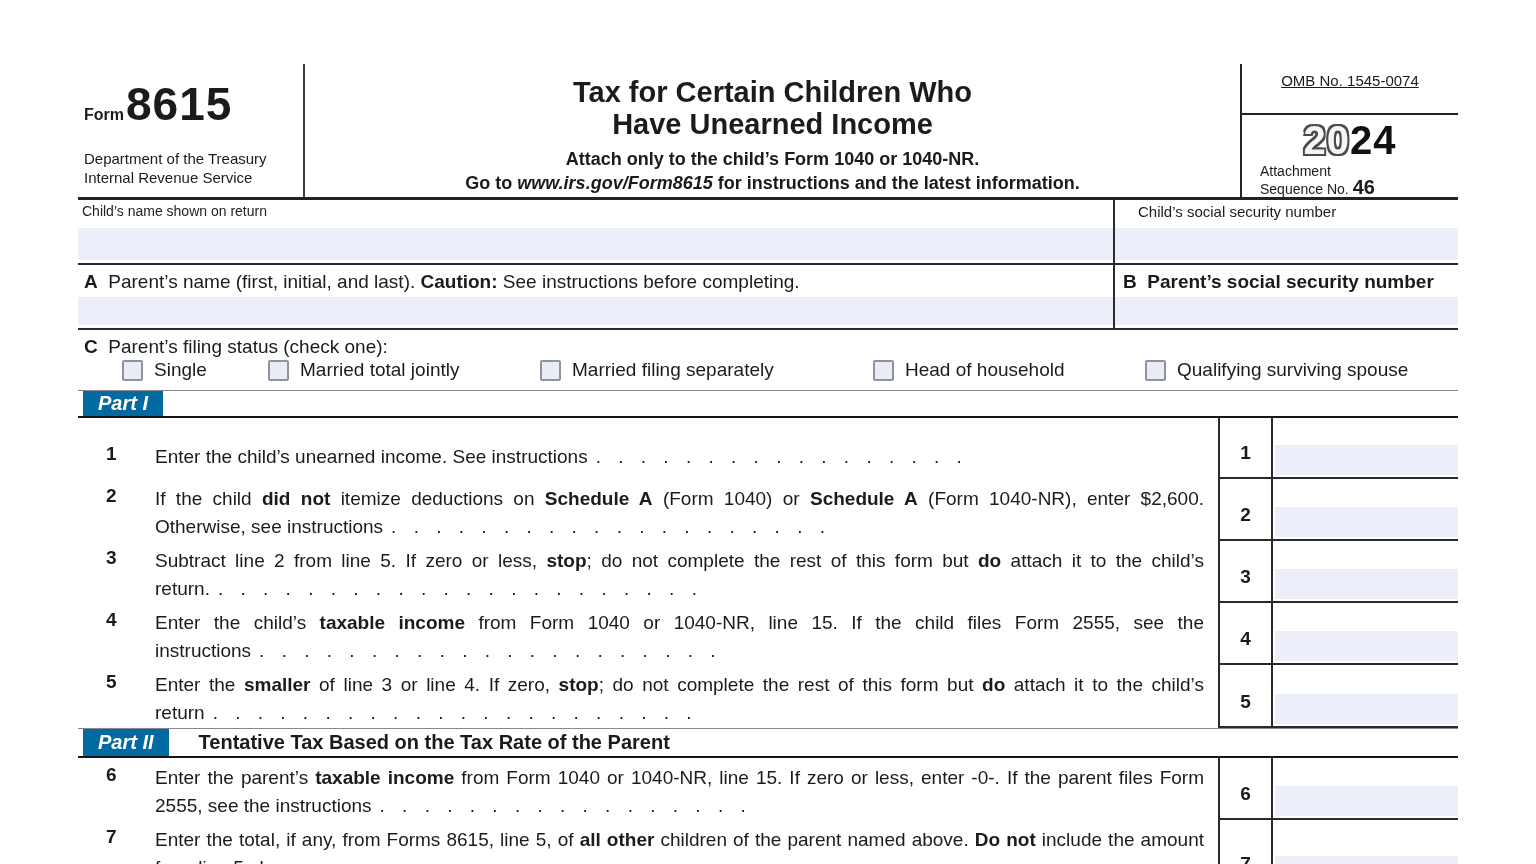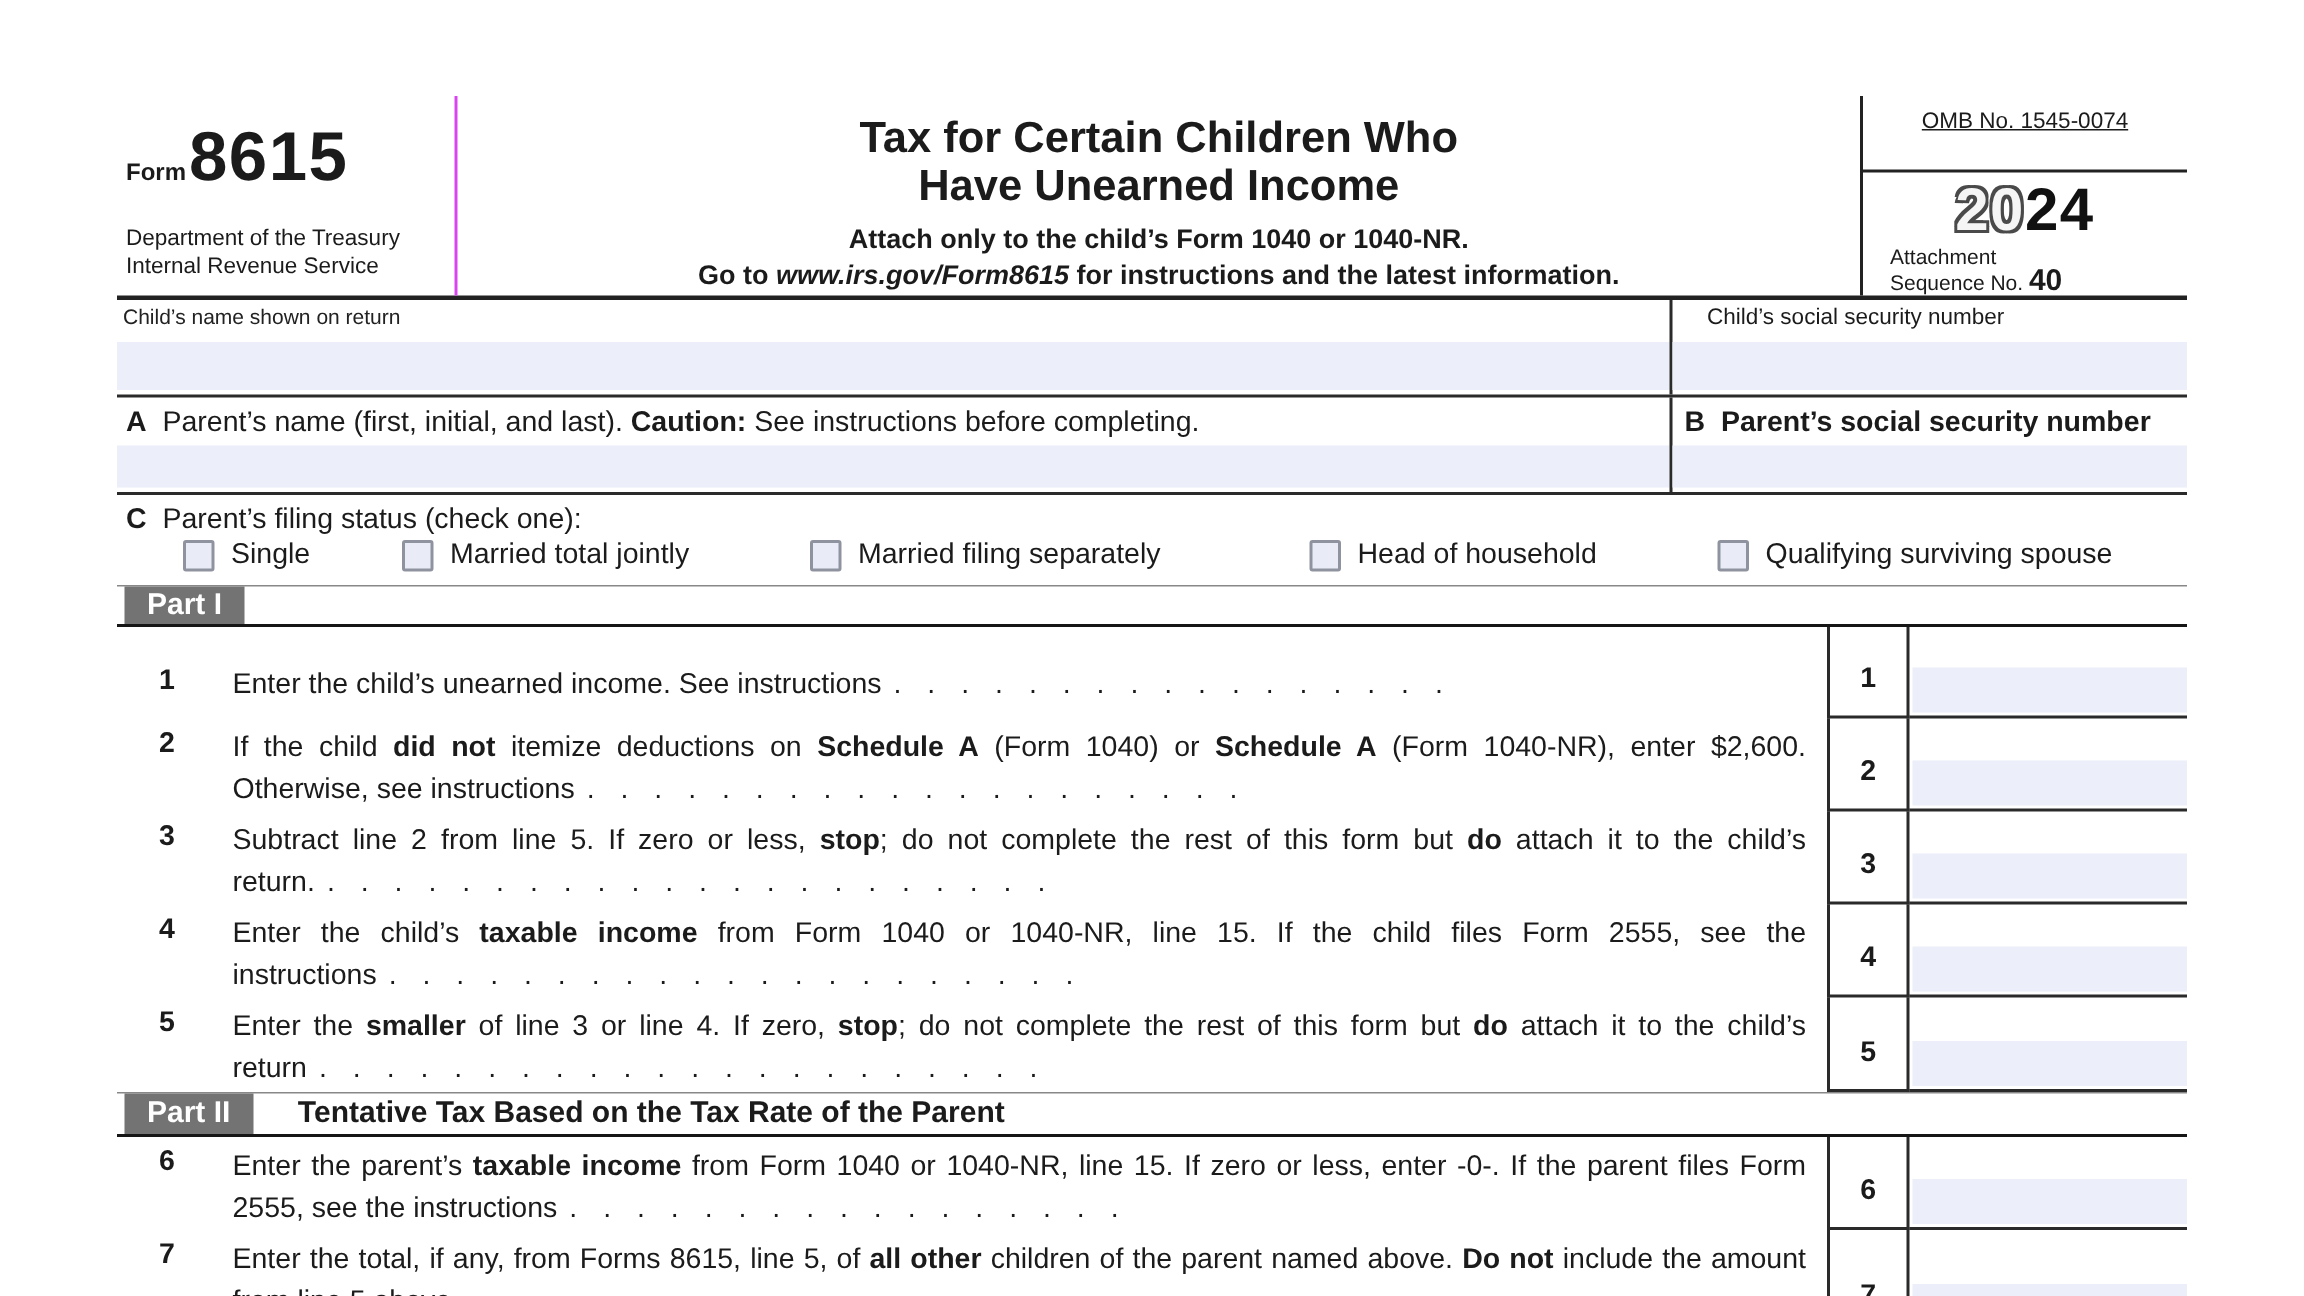--- a/index.html
+++ b/index.html
@@ -5,21 +5,21 @@
   * { margin:0; padding:0; box-sizing:border-box; }
   body { background:#ffffff; }
   .page {
     position:relative; width:1536px; height:864px; background:#fff;
     overflow:hidden; font-family:"Liberation Sans", sans-serif; color:#1b1b1b;
   }
   .form-wrap { position:absolute; left:78px; top:64px; width:1380px; }
 
   
   .hdr { display:flex; height:136px; border-bottom:3px solid #222; }
-  .hdr-left { width:227px; border-right:2px solid #d946ef; position:relative; padding:20px 8px 8px 6px; }
+  .hdr-left { width:227px; border-right:2px solid #404040; position:relative; padding:20px 8px 8px 6px; }
   .form-id { display:flex; align-items:baseline; }
   .form-word { font-size:16px; font-weight:bold; margin-right:2px; }
   .form-number { font-size:46px; font-weight:900; letter-spacing:1px; line-height:0.9; }
   .agency { position:absolute; left:6px; bottom:10px; font-size:15px; line-height:19px; }
   .hdr-center { flex:1; text-align:center; padding-top:12px; }
   .title { font-size:29px; font-weight:bold; line-height:32px; }
   .sub1 { margin-top:9px; font-size:18px; font-weight:bold; }
   .sub2 { margin-top:3px; font-size:18px; font-weight:bold; }
   .hdr-right { width:218px; border-left:2px solid #222; display:flex; flex-direction:column; }
   .omb { font-size:15px; text-align:center; padding:8px 0 24px 0; border-bottom:2px solid #222;text-decoration:underline; }
@@ -41,21 +41,21 @@
   .fill-field.short { height:28px; }
 
   
   .row-c { height:60px; position:relative; }
   .cb-option { position:absolute; top:29px; display:flex; align-items:center; }
   .cb { width:21px; height:21px; background:#e9ecf7; border:2px solid #8f93a0; border-radius:2px; margin-right:11px; flex:none; }
   .cb-label { font-size:19px; white-space:nowrap; }
 
   
   .part-bar { height:28px; display:flex; align-items:stretch; border-top:1px solid #888; border-bottom:2px solid #161616; }
-  .part-badge { background:#737373; color:#fff; font-weight:bold; font-size:20px; display:flex; align-items:center; padding:0 15px; margin-left:5px; }
+  .part-badge { background:#0369a1; color:#fff; font-weight:bold; font-size:20px; display:flex; align-items:center; padding:0 15px; margin-left:5px;font-style:italic; }
   .part-title { font-weight:bold; font-size:20px; display:flex; align-items:center; margin-left:30px; }
   .part-bar2 { height:30px; }
 
   
   .item-row { display:flex; align-items:stretch; }
   .i-text { width:1140px; display:flex; padding-right:14px; }
   .i-num { width:77px; padding:6px 0 0 28px; font-weight:bold; font-size:19px; flex:none; }
   .i-body { flex:1; font-size:19px; line-height:28px; text-align:justify; padding-top:6px; }
   .pt-deep .i-num, .pt-deep .i-body { padding-top:25px; }
   .i-numcell { width:55px; flex:none; border-left:2px solid #2a2a2a; border-right:2px solid #2a2a2a; border-bottom:2px solid #2a2a2a;
@@ -90,21 +90,21 @@
         <div class="sub1">Attach only to the child’s Form 1040 or 1040-NR.</div>
         <div class="sub2"><span>Go to </span><span style="font-style: italic;">www.irs.gov/Form8615</span><span> for instructions and the latest information.</span></div>
       </div>
       <div class="hdr-right">
         <div class="omb">OMB No. 1545-0074</div>
         <div class="year">
           <span class="year-outline">20</span><span class="year-solid">24</span>
         </div>
         <div class="attach">
           <div>Attachment</div>
-          <div><span>Sequence No. </span><span class="attach-no">40</span></div>
+          <div><span>Sequence No. </span><span class="attach-no">46</span></div>
         </div>
       </div>
     </div>
 
     <div class="id-row">
       <div class="id-cell-l">
         <div class="lbl-sm">Child’s name shown on return</div>
         <div class="fill-field"></div>
       </div>
       <div class="id-cell-r">

